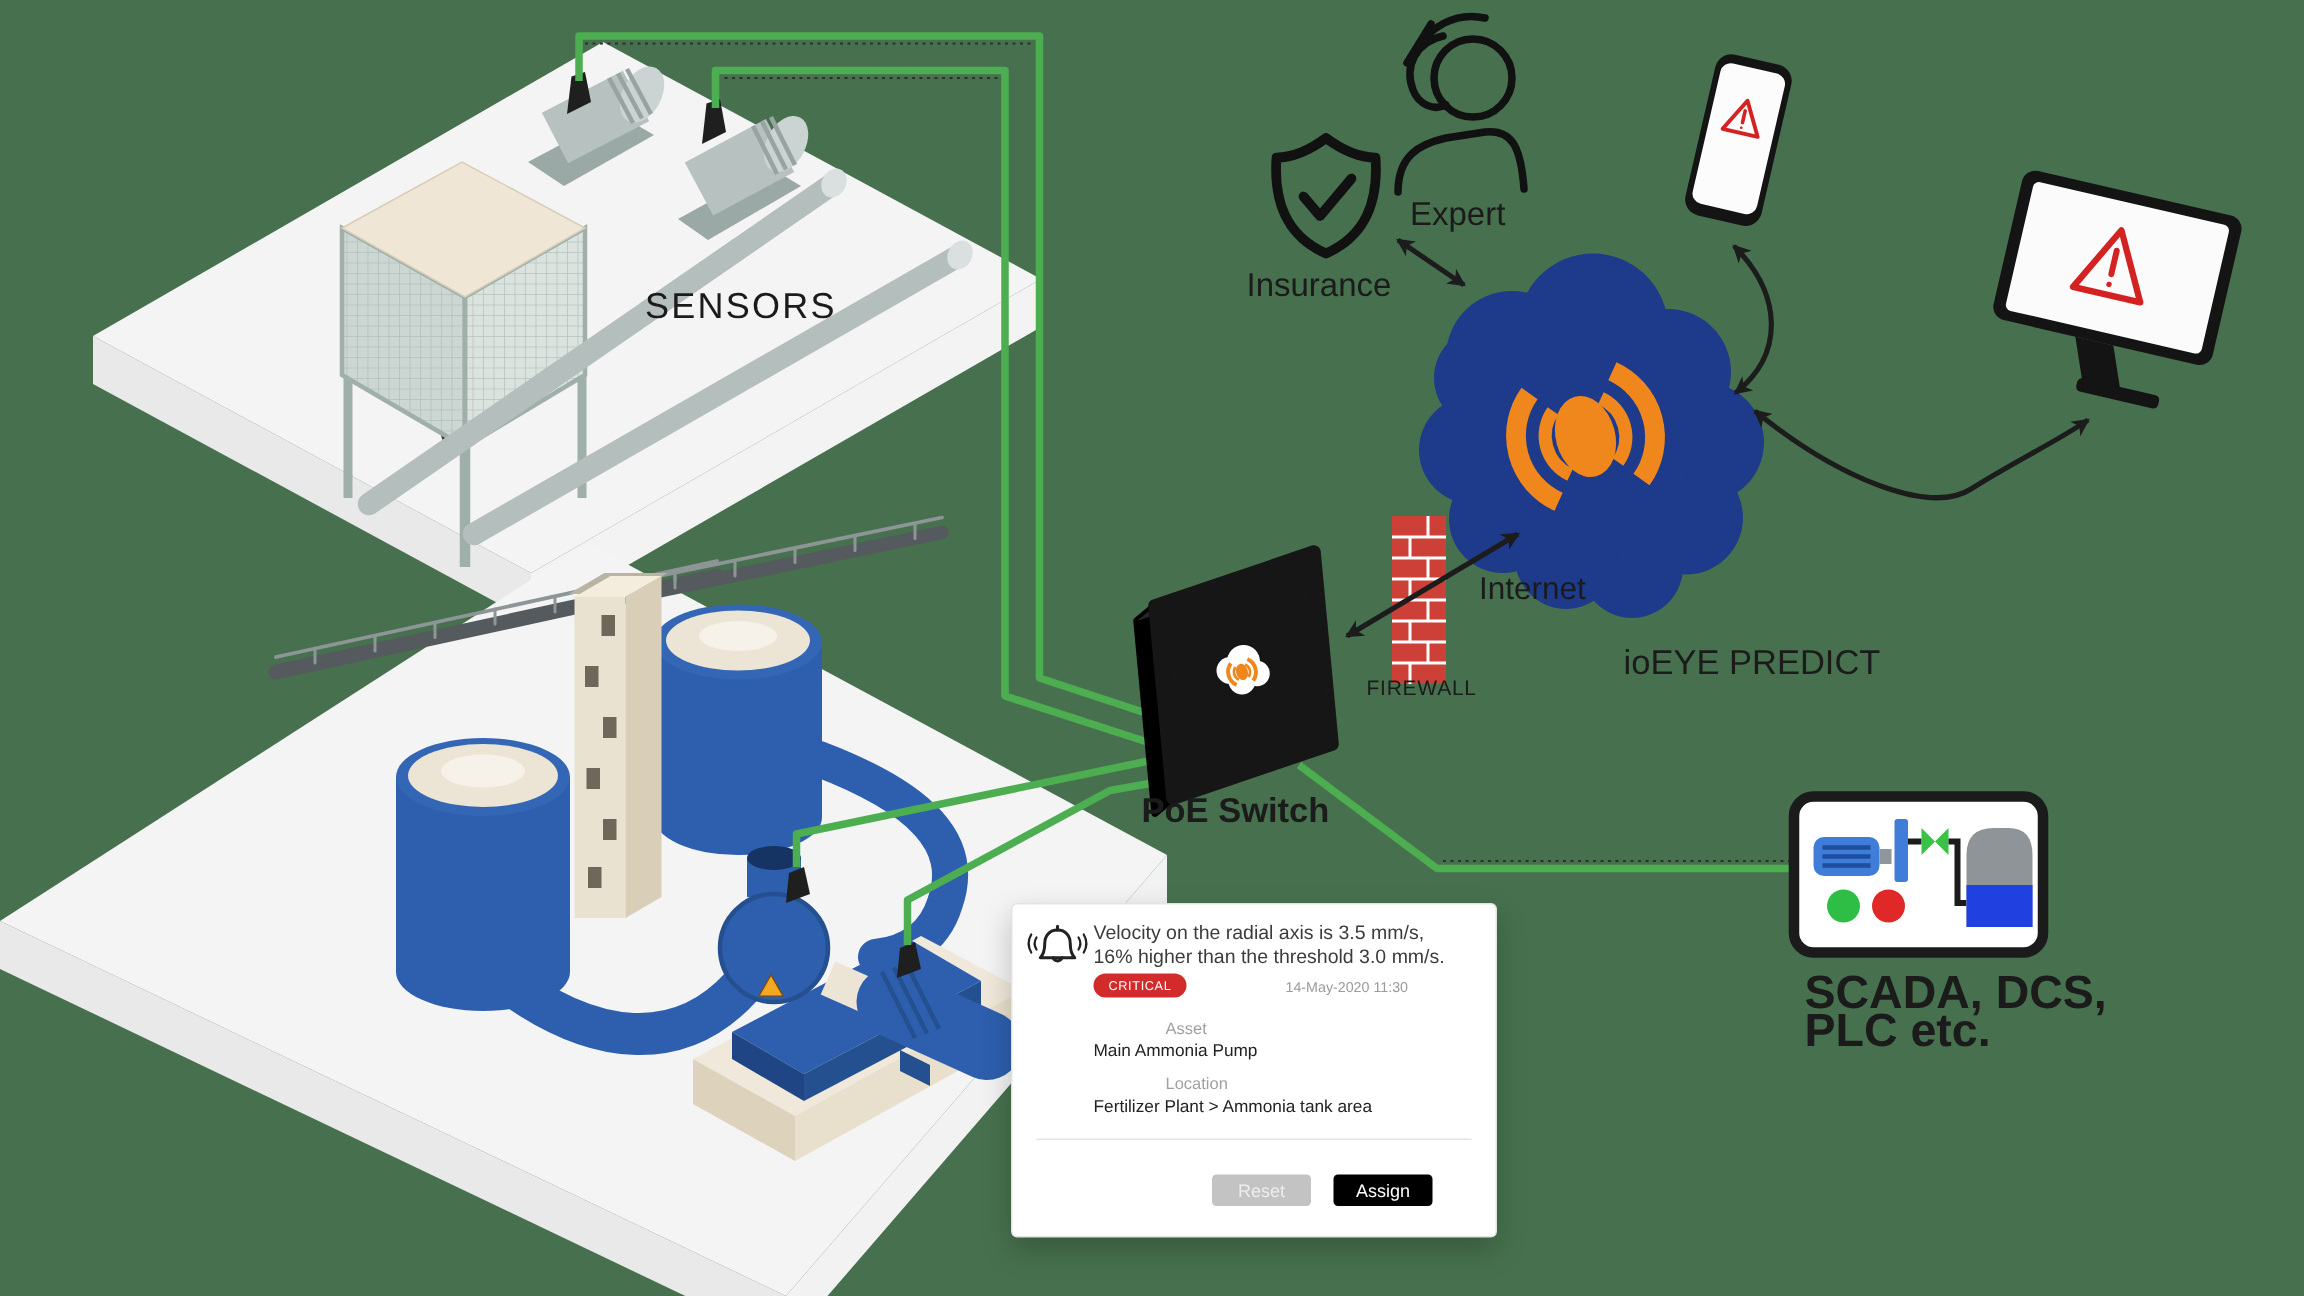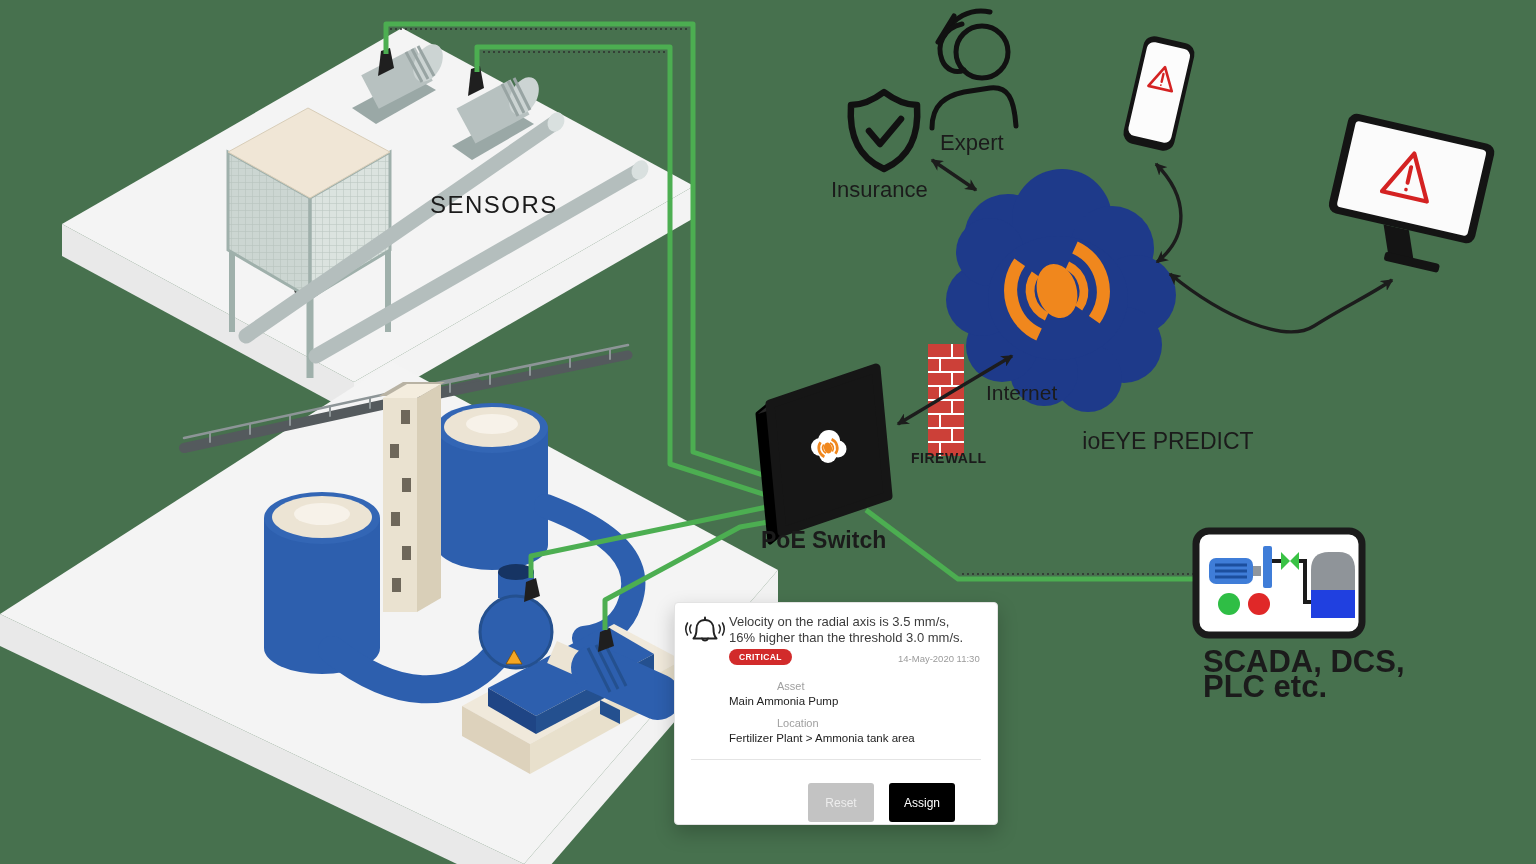--- a/index.html
+++ b/index.html
@@ -3,39 +3,39 @@
 <meta charset="utf-8">
 <style>
   html,body{margin:0;padding:0;background:#47714e;}
   #stage{position:relative;width:1536px;height:864px;background:#47714e;overflow:hidden;
          font-family:"Liberation Sans",sans-serif;}
   #scene{position:absolute;left:0;top:0;width:1536px;height:864px;}
   .lbl{position:absolute;color:#1b1b1b;white-space:nowrap;}
   .lbl-sensors{left:430px;top:191px;font-size:24px;letter-spacing:1.5px;}
   .lbl-wired{left:704px;top:250px;font-size:24px;line-height:37px;font-weight:bold;}
   .lbl-poe{left:761px;top:527px;font-size:23px;font-weight:bold;}
-  .lbl-firewall{left:911px;top:450px;font-size:14px;font-weight:bold;letter-spacing:.5px;}
+  .lbl-firewall{left:911px;top:450px;font-size:14px;font-weight:normal;letter-spacing:.5px;}
   .lbl-internet{left:986px;top:381px;font-size:21px;}
   .lbl-cloudname{left:1080px;top:424px;width:176px;text-align:center;font-size:23px;line-height:35px;}
   .lbl-expert{left:940px;top:130px;font-size:22px;}
   .lbl-insurance{left:831px;top:177px;font-size:22px;}
   .lbl-modbus{left:976px;top:526px;font-size:23px;line-height:26px;font-weight:bold;}
   .lbl-scada{left:1203px;top:649px;font-size:31px;line-height:25px;font-weight:bold;}
 
   
   #alert-card{position:absolute;left:674px;top:602px;width:322px;height:221px;background:#fff;
     border:1px solid #e3e3e3;border-radius:4px;box-shadow:0 8px 20px rgba(0,0,0,.22);}
   #alert-card .msg{position:absolute;left:54px;top:11px;width:258px;font-size:13px;line-height:15.5px;color:#3c3c3c;}
   #alert-card .badge{position:absolute;left:54px;top:46px;background:#d22b2b;color:#fff;font-size:8.5px;
-    font-weight:bold;letter-spacing:.4px;padding:3px 10px;border-radius:9px;}
-  #alert-card .ts{position:absolute;left:182px;top:50px;font-size:9.5px;color:#9b9b9b;margin-left:41px;}
+    font-weight:normal;letter-spacing:.4px;padding:3px 10px;border-radius:9px;}
+  #alert-card .ts{position:absolute;left:182px;top:50px;font-size:9.5px;color:#9b9b9b;}
   #alert-card .flabel{position:absolute;left:54px;font-size:11px;color:#a0a0a0;margin-left:48px;}
   #alert-card .fvalue{position:absolute;left:54px;font-size:11.5px;color:#222;}
   #alert-card .divider{position:absolute;left:16px;top:156px;width:290px;height:1px;background:#e4e4e4;}
-  #alert-card .btn{position:absolute;top:180px;width:66px;height:39px;border:none;border-radius:3px;
+  #alert-card .btn{position:absolute;top:180px;width:66px;height:21px;border:none;border-radius:3px;
     font-size:12px;font-family:"Liberation Sans",sans-serif;cursor:pointer;}
   #alert-card .btn.reset{left:133px;background:#c3c3c3;color:#ededed;}
   #alert-card .btn.assign{left:214px;background:#000000;color:#fff;}
   .bell{position:absolute;left:8px;top:10px;}
 </style>
 </head>
 <body>
 
 <div id="stage">
 

